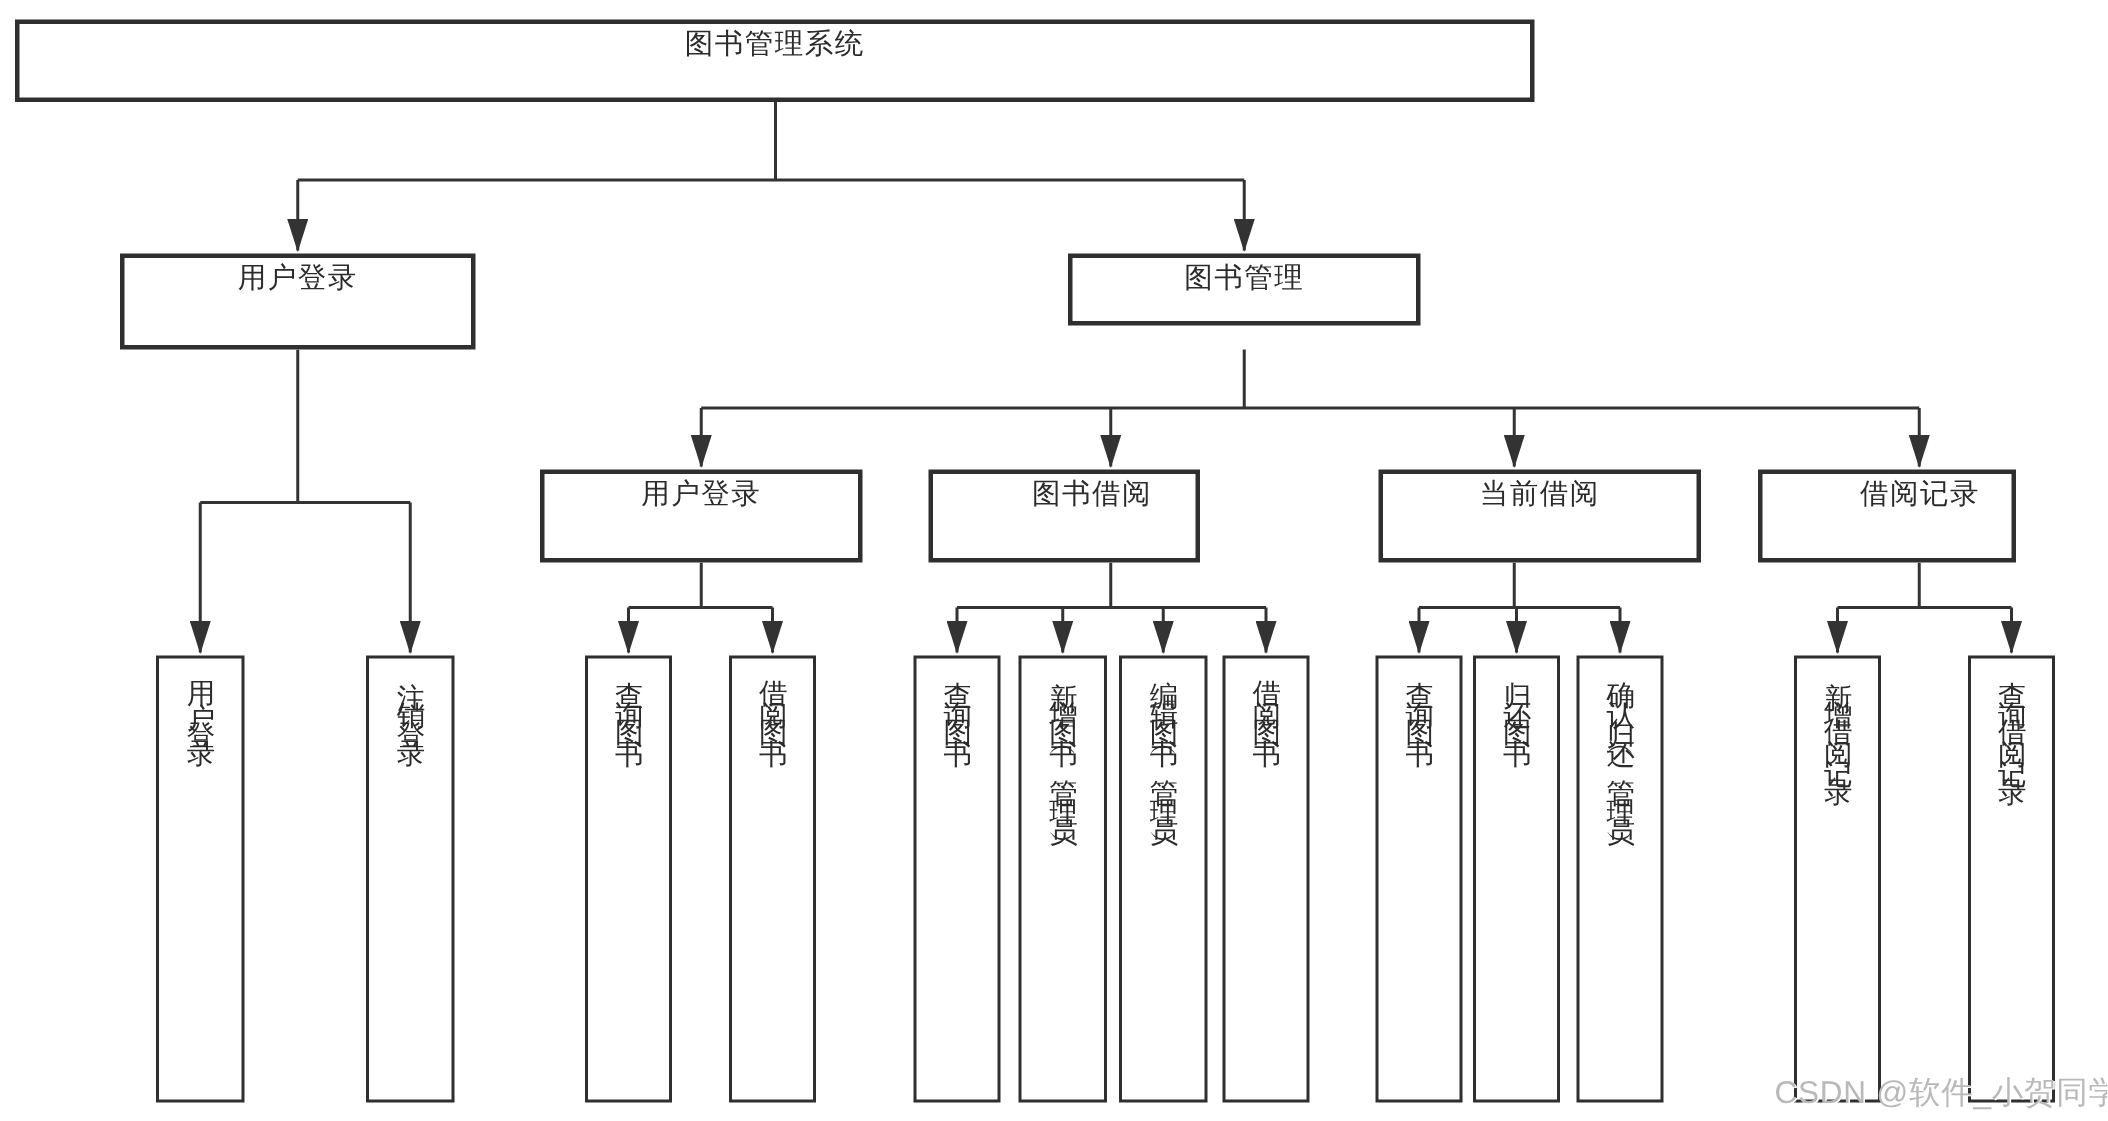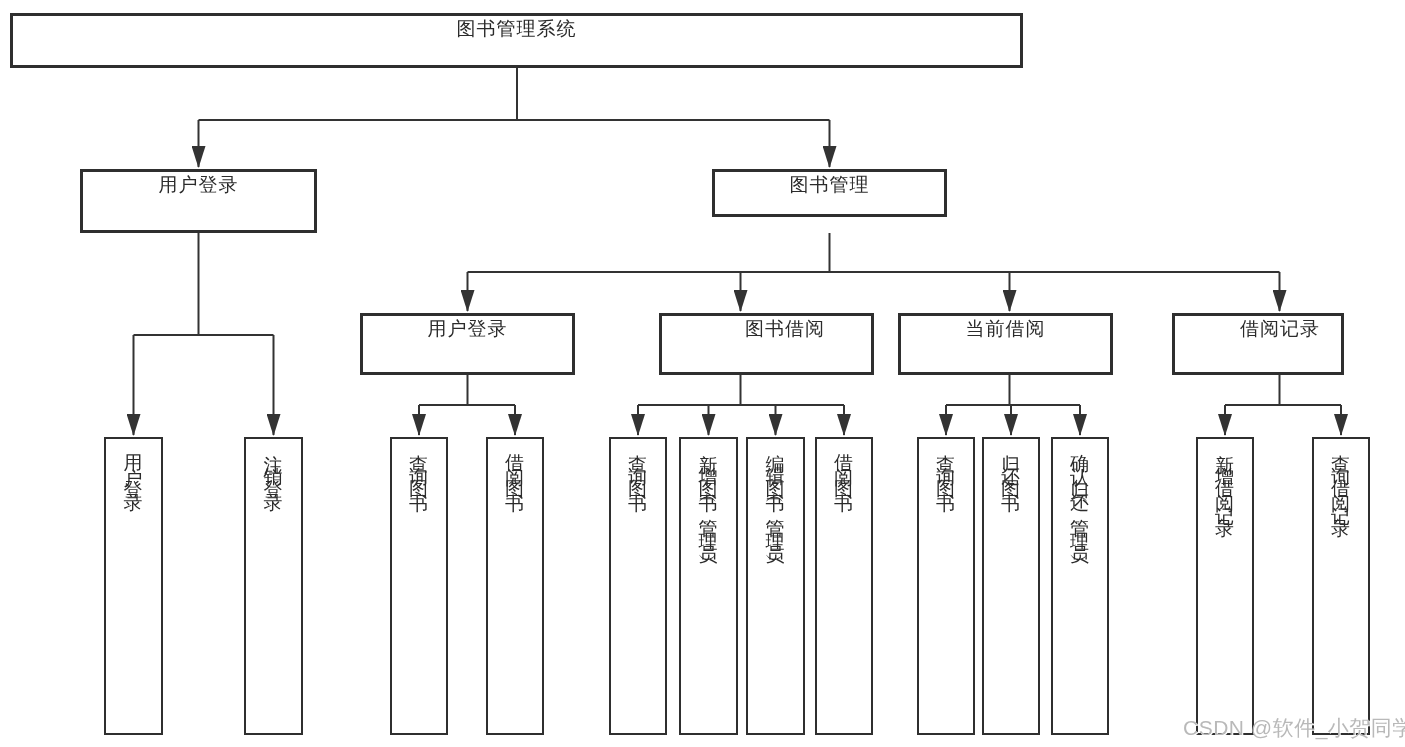--- a/index.html
+++ b/index.html
@@ -125,24 +125,24 @@
   <div class="node" style="left:80px; top:169px; width:237px; height:64px;">
     <span>用户登录</span>
   </div>
   <div class="node" style="left:712px; top:169px; width:235px; height:48px;">
     <span>图书管理</span>
   </div>
 
   <div class="node" style="left:360px; top:313px; width:215px; height:62px;">
     <span>用户登录</span>
   </div>
-  <div class="node" style="left:659px; top:313px; width:215px; height:62px;padding-left:37px;">
+  <div class="node" style="left:619px; top:313px; width:181px; height:62px;padding-left:37px;">
     <span>图书借阅</span>
   </div>
-  <div class="node" style="left:898px; top:313px; width:215px; height:62px;">
+  <div class="node" style="left:919px; top:313px; width:215px; height:62px;">
     <span>当前借阅</span>
   </div>
   <div class="node" style="left:1172px; top:313px; width:172px; height:62px;padding-left:44px;">
     <span>借阅记录</span>
   </div>
 
   <div class="node leaf" style="left:104px; top:437px; width:59px; height:298px;">
     <span>用户登录</span>
   </div>
   <div class="node leaf" style="left:244px; top:437px; width:59px; height:298px;">

